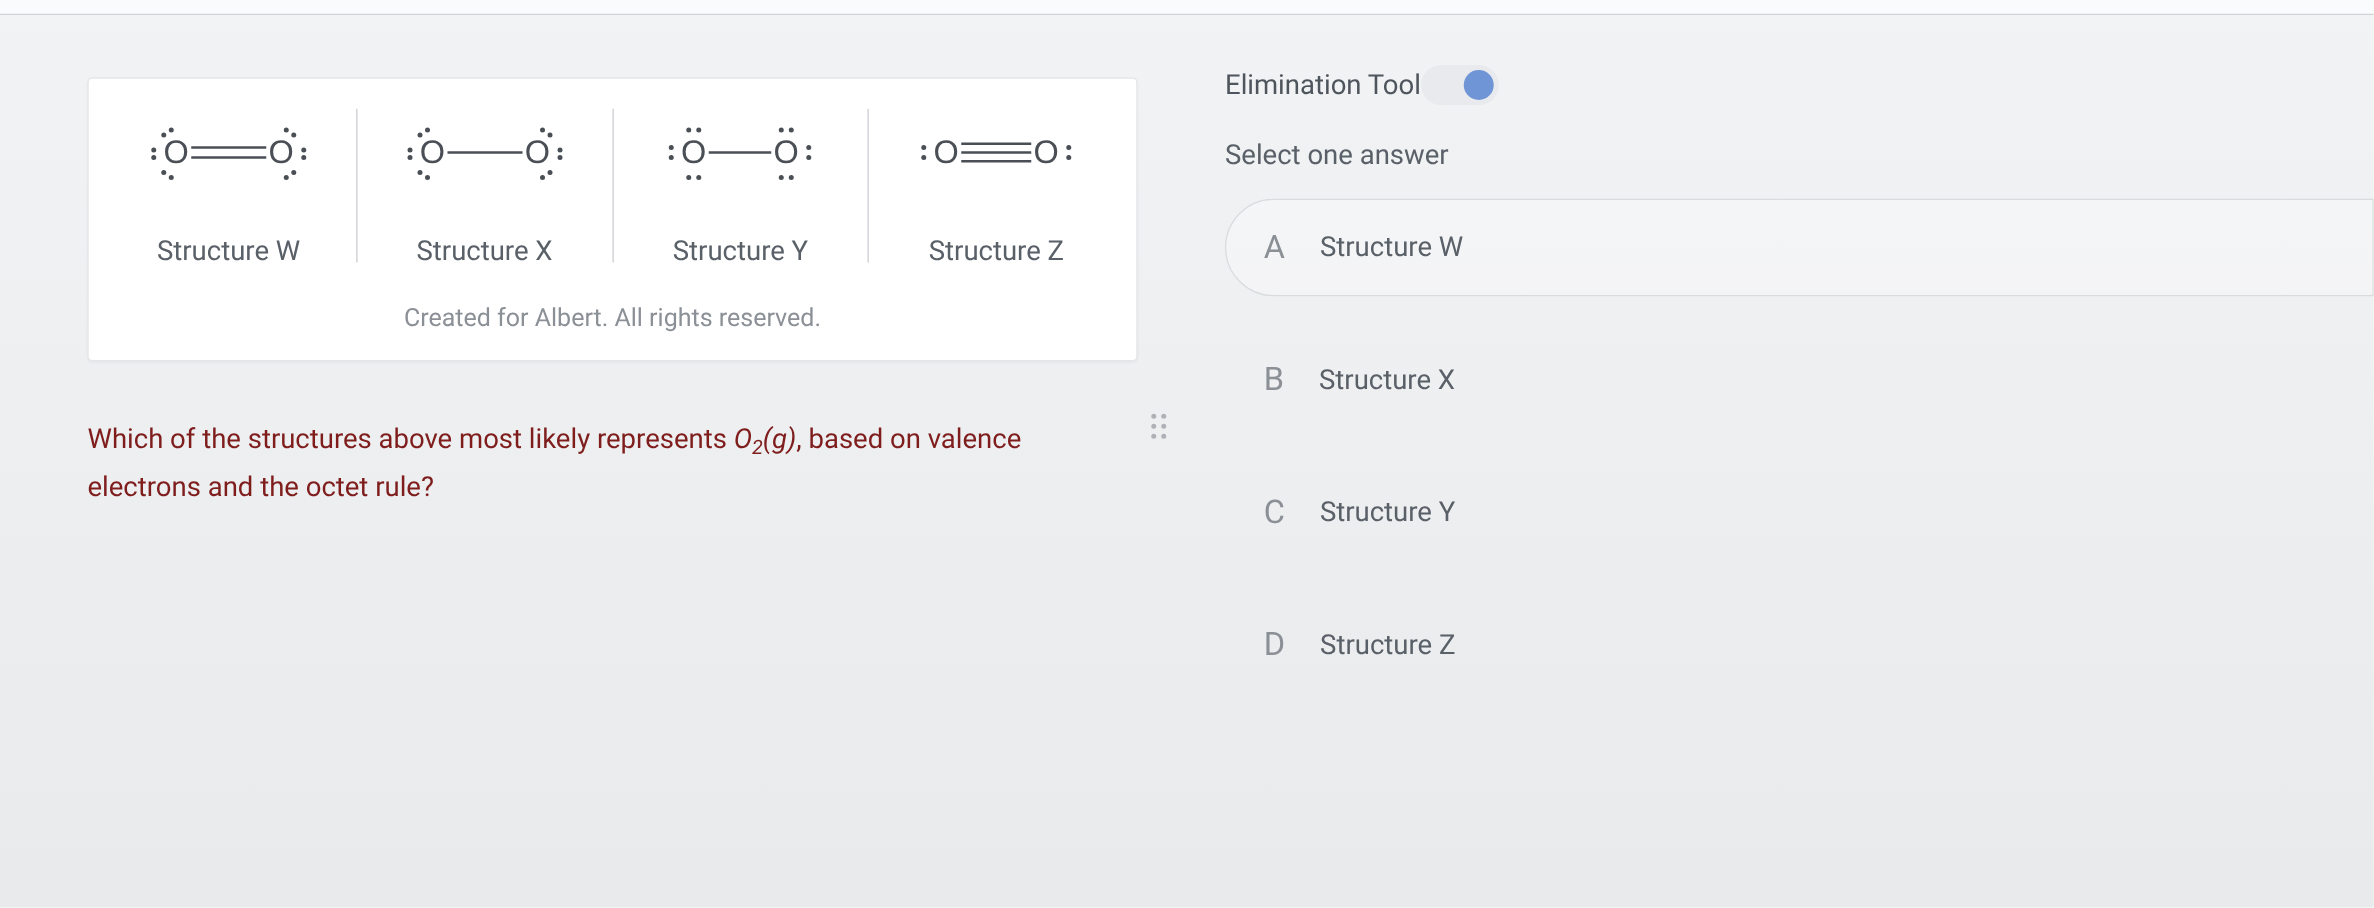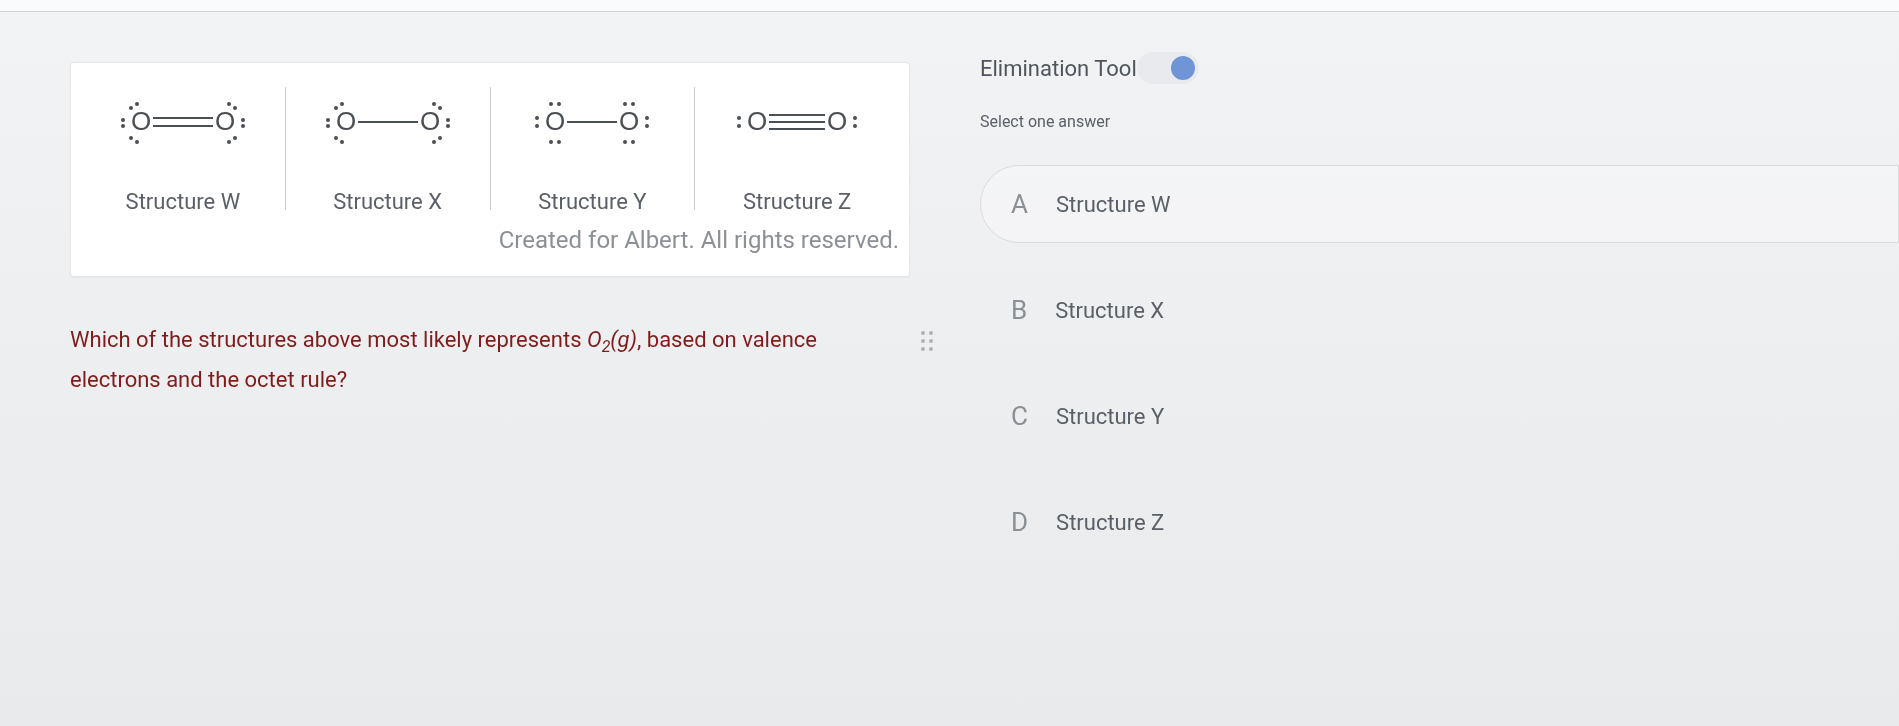--- a/index.html
+++ b/index.html
@@ -72,23 +72,23 @@
     display: flex;
     align-items: center;
     justify-content: center;
   }
   .struct-label {
     margin-top: 28px;
     font-size: 22px;
     color: #5a6068;
   }
   .attribution {
-    text-align: right;
-    margin-top: 12px;
-    font-size: 24px;
+    text-align: center;
+    margin-top: 28px;
+    font-size: 20px;
     color: #8b9096;
   }
   .question-text {
     margin-top: 44px;
     font-size: 22px;
     line-height: 1.7;
     color: #7f1d1d;
   }
   .question-text .formula {
     font-style: italic;
@@ -113,23 +113,23 @@
   .toggle .knob {
     position: absolute;
     width: 24px;
     height: 24px;
     background: #6f95d6;
     border-radius: 50%;
     right: 4px;
     top: 4px;
   }
   .select-one {
-    font-size: 16px;
+    font-size: 22px;
     color: #5a6068;
-    margin-bottom: 34px;
+    margin-bottom: 22px;
   }
   .choice {
     display: flex;
     align-items: center;
     gap: 28px;
     height: 78px;
     border: 1px solid #d9dcdf;
     border-radius: 40px 0 0 40px;
     padding: 0 20px 0 30px;
     margin-bottom: 28px;

